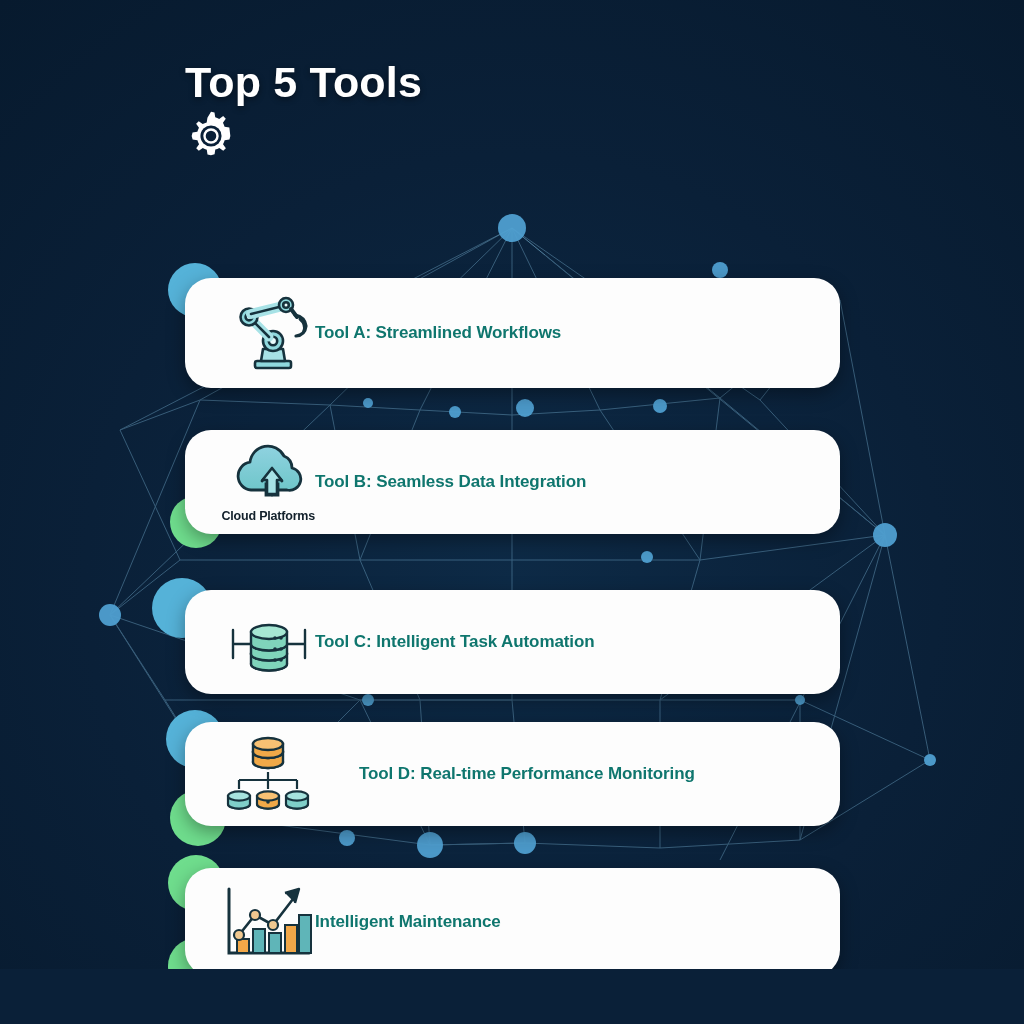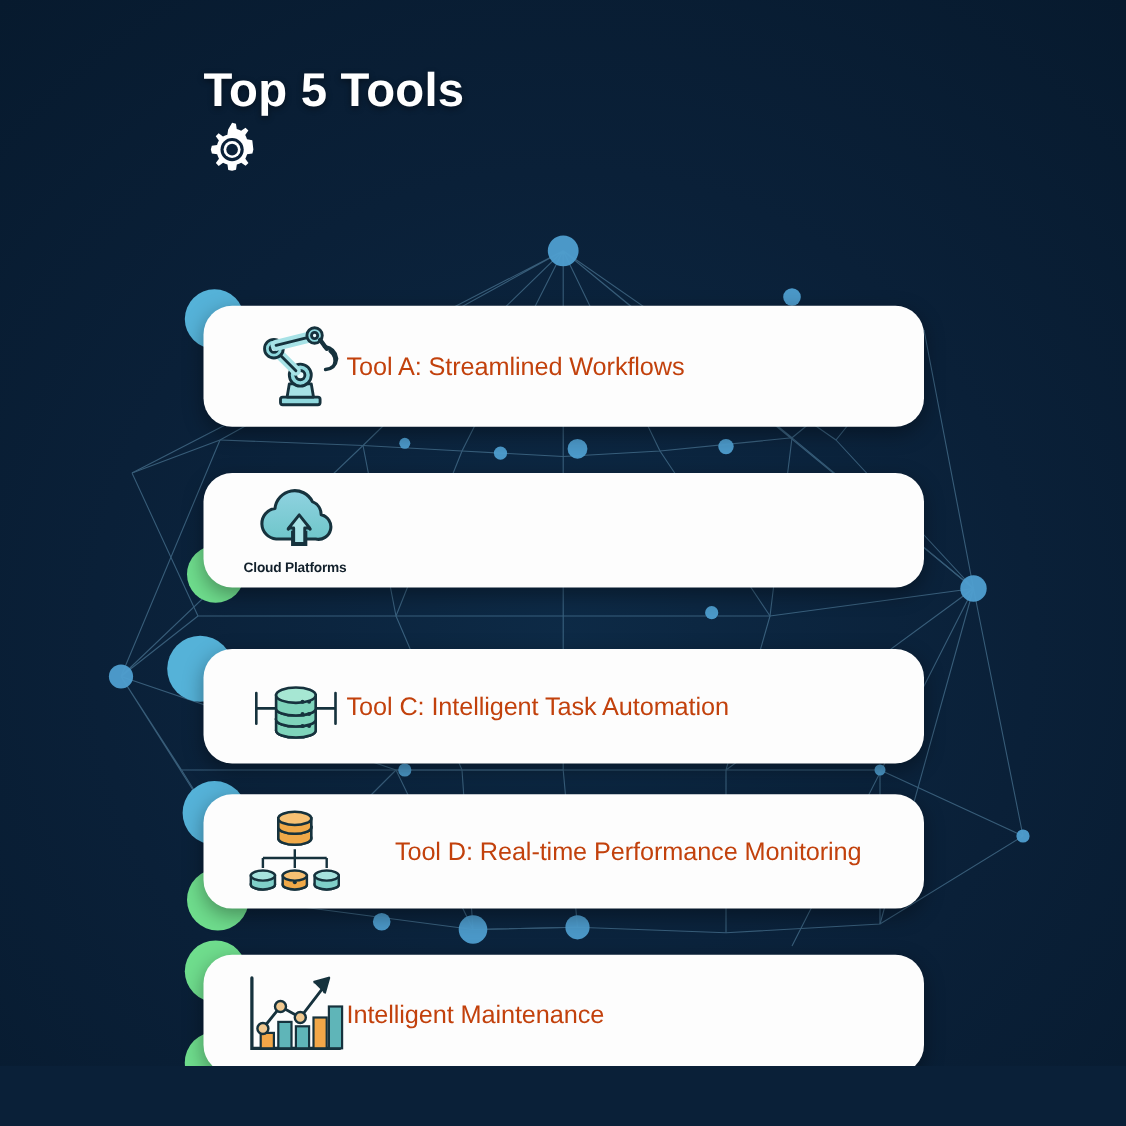--- a/index.html
+++ b/index.html
@@ -63,23 +63,23 @@
   .card .icon-wrap svg { display:block; }
   .icon-caption {
     font-size:12.5px;
     font-weight:bold;
     color:#12202b;
     margin-top:3px;
     letter-spacing:-0.2px;
     white-space:nowrap;
   }
   .card .card-label {
-    font-size:23px;
-    font-weight:normal;
-    color:#c2410c;
+    font-size:17px;
+    font-weight:bold;
+    color:#0f766e;
     letter-spacing:-0.1px;
     white-space:nowrap;
   }
   
   .blob {
     position:absolute;
     border-radius:50%;
     z-index:2;
   }
   .blob.blue  { background:#55b2d8; }
@@ -190,20 +190,21 @@
             </linearGradient>
           </defs>
           <path d="M22 48 a14 14 0 01-1-27.8 A18 18 0 0155 14 a13 13 0 018 12 a11 11 0 01-5 22 Z" fill="url(#cg)" stroke="#16323d" stroke-width="2.8" stroke-linejoin="round"></path>
           <path d="M43 53 L43 30 M43 28 L33 39 M43 28 L53 39" fill="none" stroke="#16323d" stroke-width="2.8" stroke-linecap="round" stroke-linejoin="round"></path>
           <path d="M37 53 L49 53 L49 42 L37 42 Z" fill="#a7e2e6" stroke="#16323d" stroke-width="2.8"></path>
           <path d="M43 26 L33.5 38 L38 38 L38 52 L48 52 L48 38 L52.5 38 Z" fill="#a7e2e6" stroke="#16323d" stroke-width="2.6" stroke-linejoin="round"></path>
         </svg>
       </span>
       <span class="icon-caption">Cloud Platforms</span>
     </div>
+    <div class="card-label">Tool B: Seamless Data Integration</div>
   </div>
 
   <div class="card" style="top:590px; height:104px;">
     <div class="icon-wrap">
       <span>
         <svg width="92" height="76" viewBox="0 0 92 76" xmlns="http://www.w3.org/2000/svg">
           <g stroke="#16323d" stroke-width="2.4" stroke-linecap="round">
             <path d="M10 26 L10 54 M10 40 L30 40 M82 26 L82 54 M82 40 L62 40" fill="none"></path>
           </g>
           <g stroke="#16323d" stroke-width="2.4">

